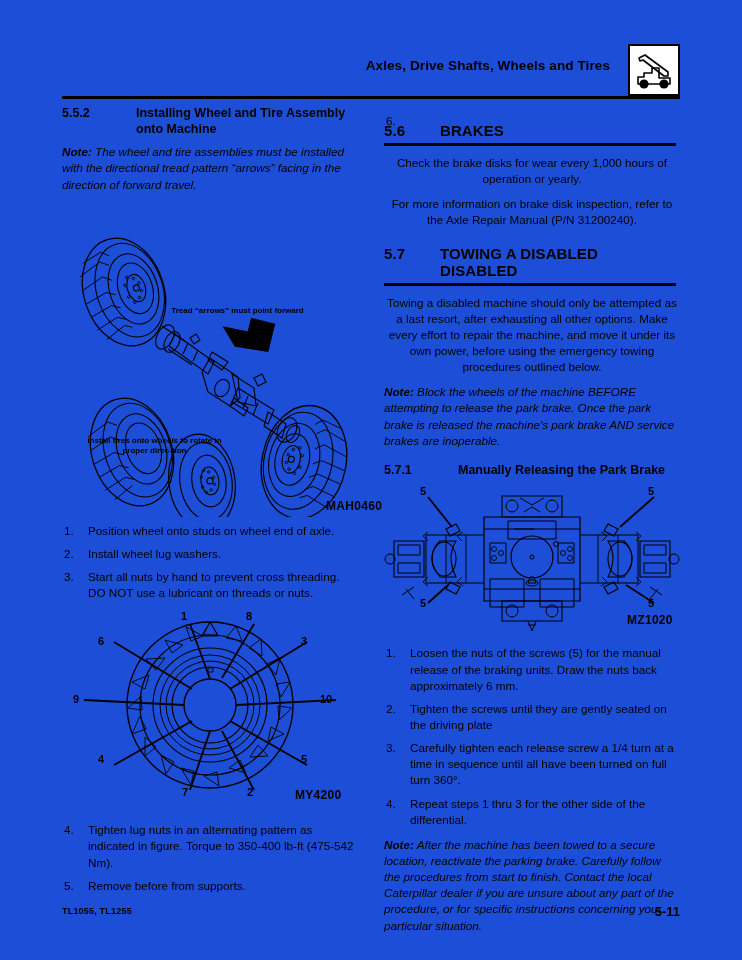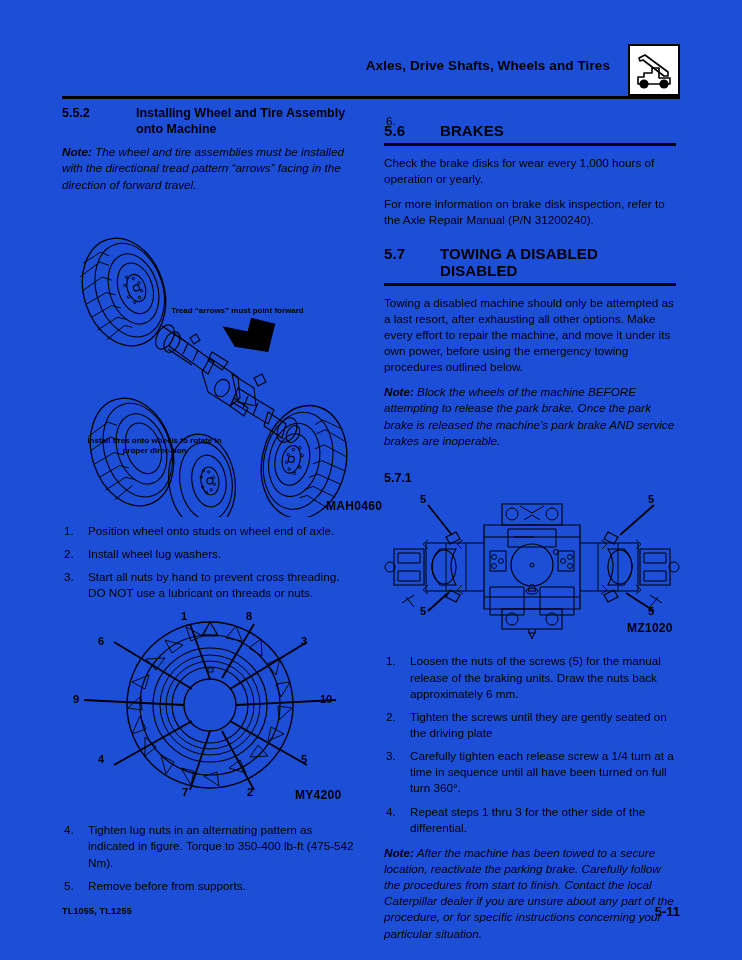--- a/index.html
+++ b/index.html
@@ -90,21 +90,21 @@
   .bigsec-rule {
     height: 3px;
     background: #000;
     margin: 4px 0 9px 0;
   }
 
   p.body {
     font-size: 11.7px;
     line-height: 1.38;
     margin: 0 0 9px 0;
-    text-align: left;
+    text-align: center;
   }
   p.note {
     font-size: 11.7px;
     line-height: 1.38;
     font-style: italic;
     margin: 0 0 9px 0;
   }
   p.note .lead {
     font-style: italic;
     font-weight: bold;
@@ -420,22 +420,23 @@
     <div class="bigsec" style="margin-top:16px;">
       <div class="bigsec-row">
         <span class="bigsec-num">5.7</span>
         <span>TOWING A DISABLED DISABLED</span>
       </div>
       <div class="bigsec-rule"></div>
     </div>
     <p class="body">Towing a disabled machine should only be attempted as a last resort, after exhausting all other options. Make every effort to repair the machine, and move it under its own power, before using the emergency towing procedures outlined below.</p>
     <p class="note"><span class="lead">Note:</span><span> Block the wheels of the machine BEFORE attempting to release the park brake. Once the park brake is released the machine's park brake AND service brakes are inoperable.</span></p>
 
-    <div class="sec-head" style="margin-top:22px;">
+    <div class="sec-head" style="margin-top:14px;">
       <span class="sec-num">5.7.1</span>
+      <span class="sec-title">Manually Releasing the Park Brake</span>
     </div>
 
     <div class="figure" style="height:148px; margin-top:4px;">
 
       <div class="fig-label" style="left:36px;  top:0px;">5</div>
       <div class="fig-label" style="left:264px; top:0px;">5</div>
       <div class="fig-label" style="left:36px;  top:112px;">5</div>
       <div class="fig-label" style="left:264px; top:112px;">5</div>
 
       <svg width="296" height="148" viewBox="0 0 296 148">

